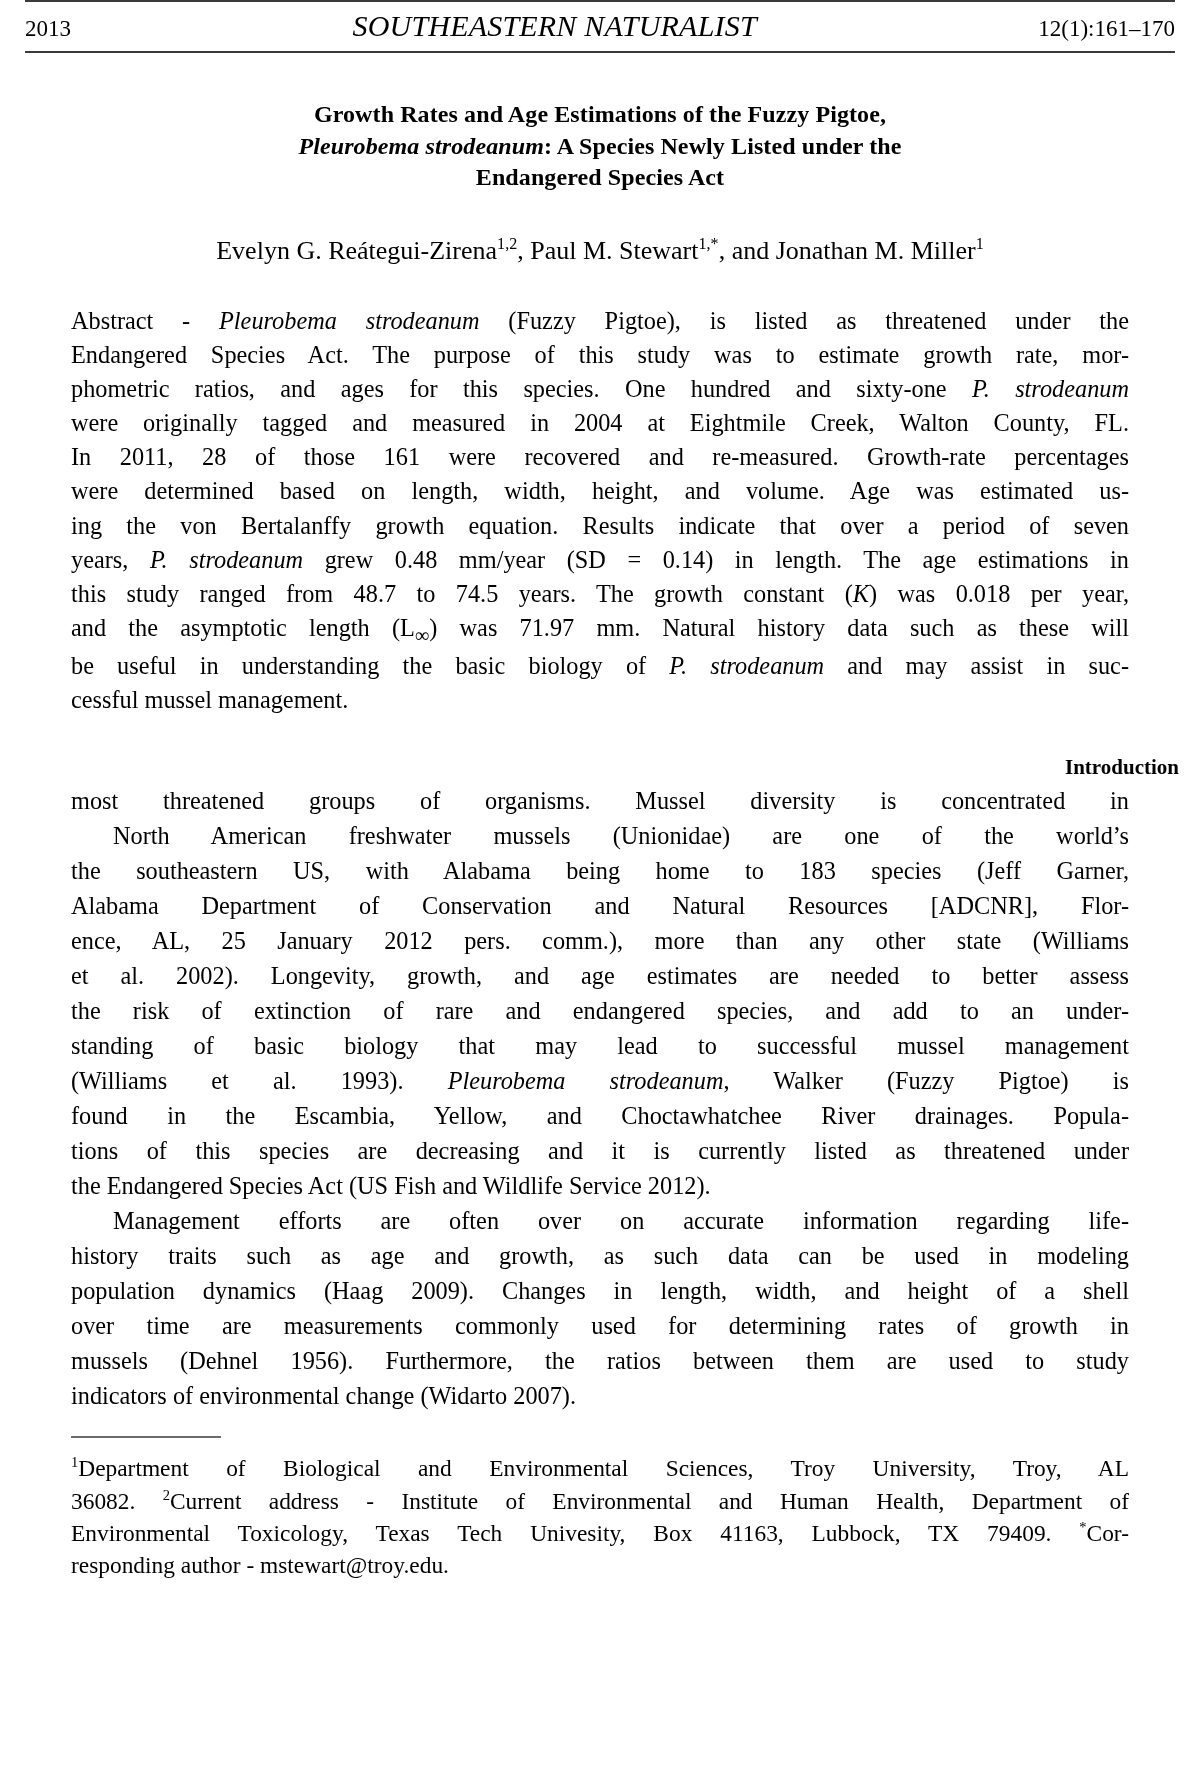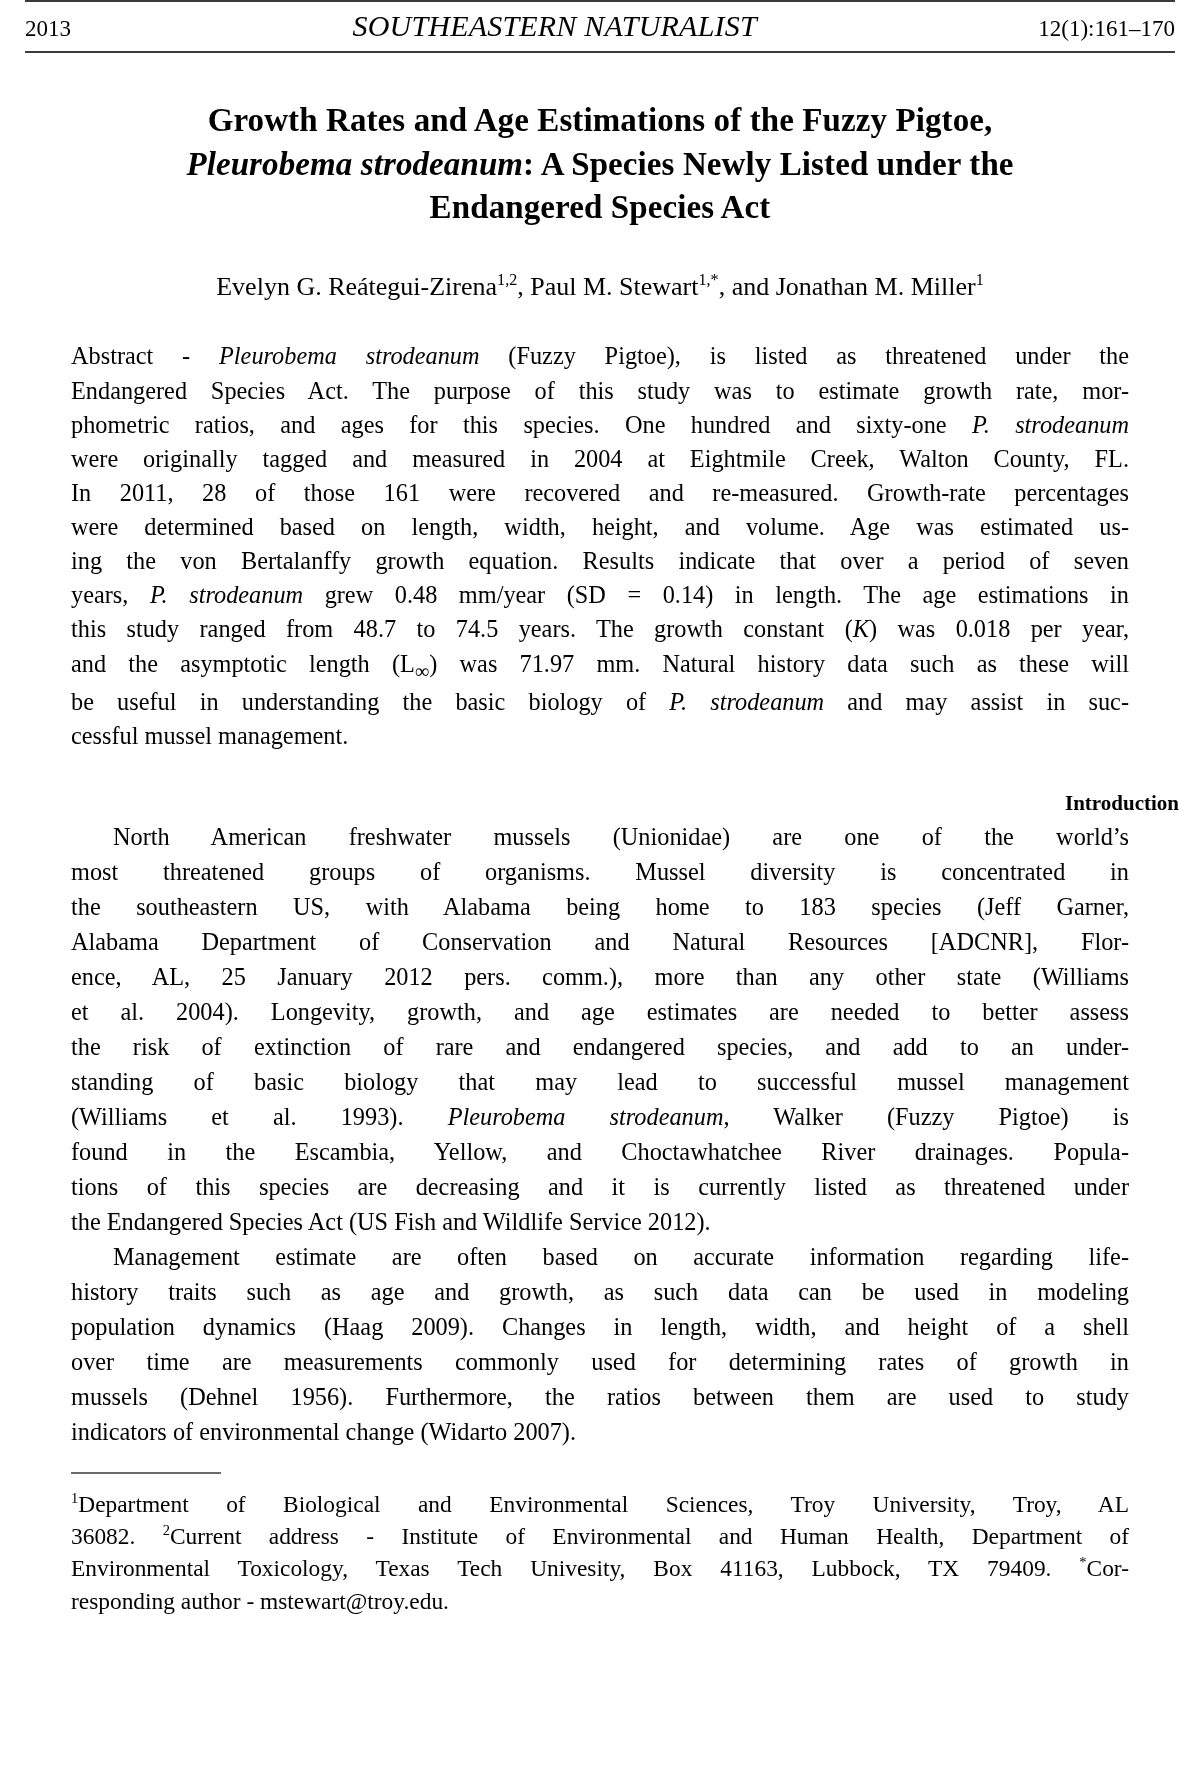--- a/index.html
+++ b/index.html
@@ -46,21 +46,21 @@
     font-style: italic;
     letter-spacing: 0.2px;
     font-size: 30px;
   }
   .rh-cite   { flex: 0 0 auto; }
 
   
   .article-title {
     margin: 46px 52px 0 52px;
     text-align: center;
-    font-size: 33px;
+    font-size: 24px;
     font-weight: bold;
     line-height: 1.32;
     letter-spacing: 0.1px;
   }
   .article-title .sp { font-style: italic; }
 
   .authors {
     margin: 40px 40px 0 40px;
     text-align: center;
     font-size: 26px;
@@ -159,36 +159,36 @@
     <span class="ln"><span>and the asymptotic length (L</span><sub>∞</sub><span>) was 71.97 mm. Natural history data such as these will</span></span>
     <span class="ln"><span>be useful in understanding the basic biology of </span><i>P. strodeanum</i><span> and may assist in suc-</span></span>
     <span class="ln last">cessful mussel management.</span>
   </div>
 
   <h2 class="section-head">Introduction</h2>
 
   <div class="body-block">
 
     <p class="body-par">
+      <span class="ln">most threatened groups of organisms. Mussel diversity is concentrated in</span>
       <span class="ln"><span style="display:inline-block;width:42px"></span><span>North American freshwater mussels (Unionidae) are one of the world’s</span></span>
-      <span class="ln">most threatened groups of organisms. Mussel diversity is concentrated in</span>
       <span class="ln">the southeastern US, with Alabama being home to 183 species (Jeff Garner,</span>
       <span class="ln">Alabama Department of Conservation and Natural Resources [ADCNR], Flor-</span>
       <span class="ln">ence, AL, 25 January 2012 pers. comm.), more than any other state (Williams</span>
-      <span class="ln">et al. 2004). Longevity, growth, and age estimates are needed to better assess</span>
+      <span class="ln">et al. 2002). Longevity, growth, and age estimates are needed to better assess</span>
       <span class="ln">the risk of extinction of rare and endangered species, and add to an under-</span>
       <span class="ln">standing of basic biology that may lead to successful mussel management</span>
       <span class="ln"><span>(Williams et al. 1993). </span><i>Pleurobema strodeanum</i><span>, Walker (Fuzzy Pigtoe) is</span></span>
       <span class="ln">found in the Escambia, Yellow, and Choctawhatchee River drainages. Popula-</span>
       <span class="ln">tions of this species are decreasing and it is currently listed as threatened under</span>
       <span class="ln last">the Endangered Species Act (US Fish and Wildlife Service 2012).</span>
     </p>
 
     <p class="body-par">
-      <span class="ln"><span style="display:inline-block;width:42px"></span><span>Management estimate are often based on accurate information regarding life-</span></span>
+      <span class="ln"><span style="display:inline-block;width:42px"></span><span>Management efforts are often over on accurate information regarding life-</span></span>
       <span class="ln">history traits such as age and growth, as such data can be used in modeling</span>
       <span class="ln">population dynamics (Haag 2009). Changes in length, width, and height of a shell</span>
       <span class="ln">over time are measurements commonly used for determining rates of growth in</span>
       <span class="ln">mussels (Dehnel 1956). Furthermore, the ratios between them are used to study</span>
       <span class="ln last">indicators of environmental change (Widarto 2007).</span>
     </p>
 
   </div>
 
   <div class="footnote-rule"></div>

